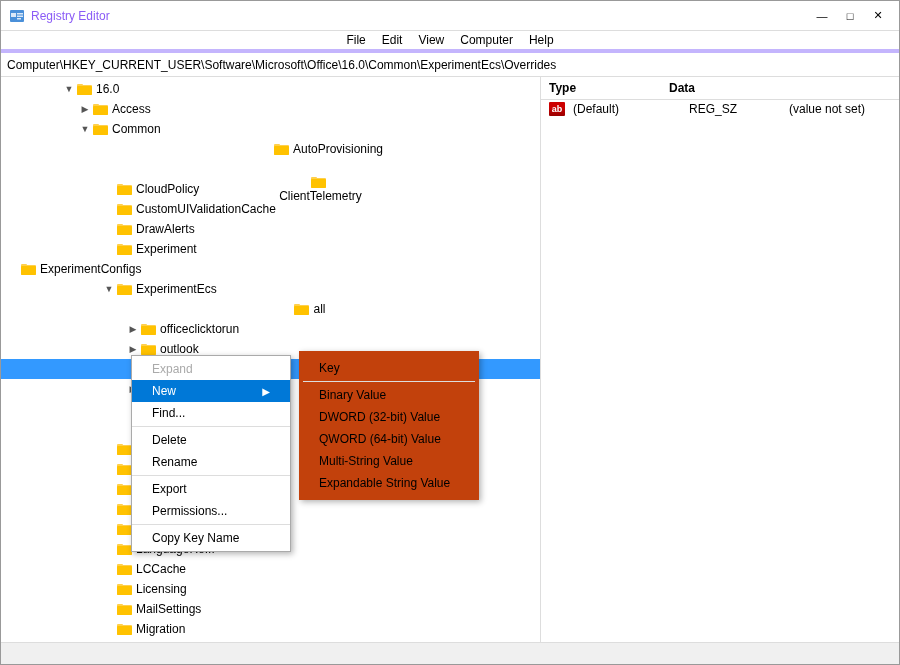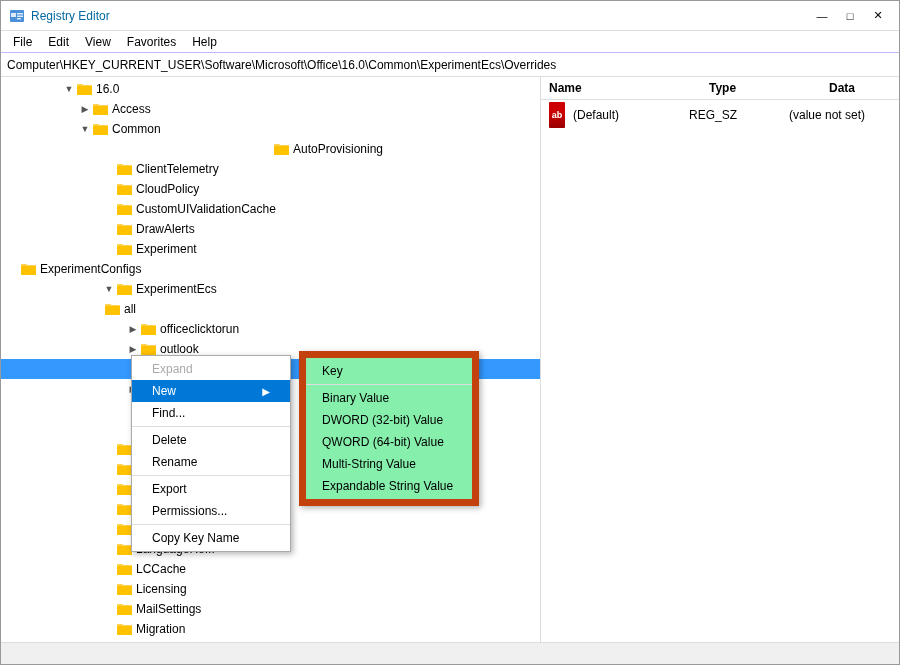--- a/index.html
+++ b/index.html
@@ -35,21 +35,21 @@
     .title-bar-icon {
       width: 16px;
       height: 16px;
       display: flex;
       align-items: center;
       justify-content: center;
     }
 
     .title-text {
       font-size: 12px;
-      color: #0369a1;
+      color: #8b5cf6;
     }
 
     .title-bar-controls {
       display: flex;
       gap: 2px;
     }
 
     .title-btn {
       width: 26px;
       height: 20px;
@@ -60,22 +60,23 @@
       font-size: 11px;
       border: none;
       background: transparent;
     }
 
     .menu-bar {
       height: 22px;
       display: flex;
       align-items: center;
       padding: 0 4px;
-      border-bottom: 1px solid #c4b5fd;
-      background: #fff;
+      border-bottom: 4px solid #c4b5fd;
+      background: #fff;
+      justify-content: center;
     }
 
     .menu-item {
       padding: 2px 8px;
       cursor: pointer;
       font-size: 12px;
     }
 
     .address-bar {
       height: 24px;
@@ -183,22 +184,22 @@
     .ctx-item.disabled { color: #aaa; }
     .ctx-divider { height: 1px; background: #ddd; margin: 2px 0; }
     .ctx-item .arrow { font-size: 10px; }
     .ctx-item.active-submenu { background: #0078d7; color: #fff; }
 
     
     .submenu {
       position: absolute;
       top: 274px;
       left: 298px;
-      background: #86efac;
-      border: 7px solid #c2410c;
+      background: #c2410c;
+      border: 4px solid #c2410c;
       box-shadow: 2px 2px 6px rgba(0,0,0,0.3);
       z-index: 101;
       min-width: 180px;
       padding: 2px 0;
     }
 
     .submenu-item {
       padding: 4px 16px;
       cursor: pointer;
       font-size: 12px;
@@ -218,21 +219,21 @@
       align-items: center;
       padding: 0 8px;
       font-size: 11px;
       background: #f0f0f0;
     }
 
     .folder-svg { display: inline-block; }
 
     .ab-icon {
       width: 16px;
-      height: 26px;
+      height: 14px;
       background: linear-gradient(to bottom, #c00 40%, #900 100%);
       border-radius: 1px;
       font-size: 9px;
       font-weight: bold;
       color: #fff;
       display: flex;
       align-items: center;
       justify-content: center;
       margin-right: 4px;
       flex-shrink: 0;
@@ -260,21 +261,21 @@
       <button class="title-btn">—</button>
       <button class="title-btn">□</button>
       <button class="title-btn close">✕</button>
     </div>
   </div>
 
   <div class="menu-bar">
     <div class="menu-item">File</div>
     <div class="menu-item">Edit</div>
     <div class="menu-item">View</div>
-    <div class="menu-item">Favorites</div>
+    <div class="menu-item">Computer</div>
     <div class="menu-item">Help</div>
   </div>
 
   <div class="address-bar">
     <span>Computer\HKEY_CURRENT_USER\Software\Microsoft\Office\16.0\Common\ExperimentEcs\Overrides</span>
   </div>
 
   <div class="main-content">
 
     <div class="tree-pane">
@@ -314,21 +315,21 @@
         <div class="tree-item" style="padding-left: 100px; justify-content: center;">
           <span class="expander" style="visibility:hidden;">▶</span>
           <svg class="folder-svg" width="16" height="14" viewBox="0 0 16 14" style="margin-right:3px; flex-shrink:0;">
             <rect x="0" y="3" width="15" height="10" rx="1" fill="#ffd04b"></rect>
             <rect x="0" y="2" width="6" height="3" rx="1" fill="#ffd04b"></rect>
             <rect x="0" y="4" width="15" height="9" rx="1" fill="#ffc200"></rect>
           </svg>
           <span>AutoProvisioning</span>
         </div>
 
-        <div class="tree-item" style="padding-left: 100px;">
+        <div class="tree-item" style="padding-left: 100px; flex-direction: column;">
           <span class="expander" style="visibility:hidden;">▶</span>
           <svg class="folder-svg" width="16" height="14" viewBox="0 0 16 14" style="margin-right:3px; flex-shrink:0;">
             <rect x="0" y="3" width="15" height="10" rx="1" fill="#ffd04b"></rect>
             <rect x="0" y="2" width="6" height="3" rx="1" fill="#ffd04b"></rect>
             <rect x="0" y="4" width="15" height="9" rx="1" fill="#ffc200"></rect>
           </svg>
           <span>ClientTelemetry</span>
         </div>
 
         <div class="tree-item" style="padding-left: 100px;">
@@ -384,21 +385,21 @@
         <div class="tree-item" style="padding-left: 100px;">
           <span class="expander">▼</span>
           <svg class="folder-svg" width="16" height="14" viewBox="0 0 16 14" style="margin-right:3px; flex-shrink:0;">
             <rect x="0" y="3" width="15" height="10" rx="1" fill="#ffd04b"></rect>
             <rect x="0" y="2" width="6" height="3" rx="1" fill="#ffd04b"></rect>
             <rect x="0" y="4" width="15" height="9" rx="1" fill="#ffc200"></rect>
           </svg>
           <span>ExperimentEcs</span>
         </div>
 
-        <div class="tree-item" style="padding-left: 88px;">
+        <div class="tree-item" style="padding-left: 63px; justify-content: center;">
           <span class="expander" style="visibility:hidden;">▶</span>
           <svg class="folder-svg" width="16" height="14" viewBox="0 0 16 14" style="margin-right:3px; flex-shrink:0;">
             <rect x="0" y="3" width="15" height="10" rx="1" fill="#ffd04b"></rect>
             <rect x="0" y="2" width="6" height="3" rx="1" fill="#ffd04b"></rect>
             <rect x="0" y="4" width="15" height="9" rx="1" fill="#ffc200"></rect>
           </svg>
           <span>all</span>
         </div>
 
         <div class="tree-item" style="padding-left: 124px;">
@@ -618,21 +619,20 @@
         </div>
         <div class="submenu-item">
           <span>Expandable String Value</span>
         </div>
       </div>
 
     </div>
 
     <div class="detail-pane">
       <div class="detail-header">
-        <div class="detail-col" style="min-width: 160px;">Name</div>
         <div class="detail-col" style="min-width: 120px;">Type</div>
         <div class="detail-col">Data</div>
       </div>
       <div class="detail-row">
         <div class="col-name">
           <div class="ab-icon">ab</div>
           <span>(Default)</span>
         </div>
         <div class="col-type">REG_SZ</div>
         <div class="col-data">(value not set)</div>

